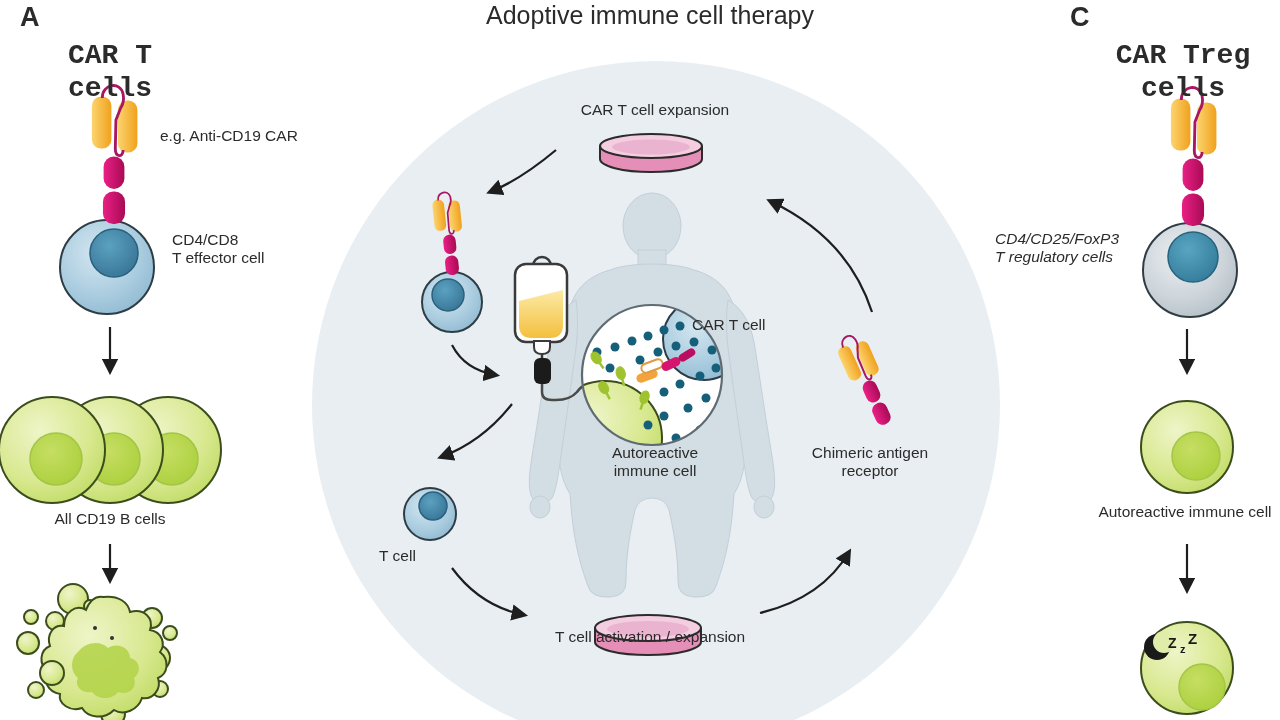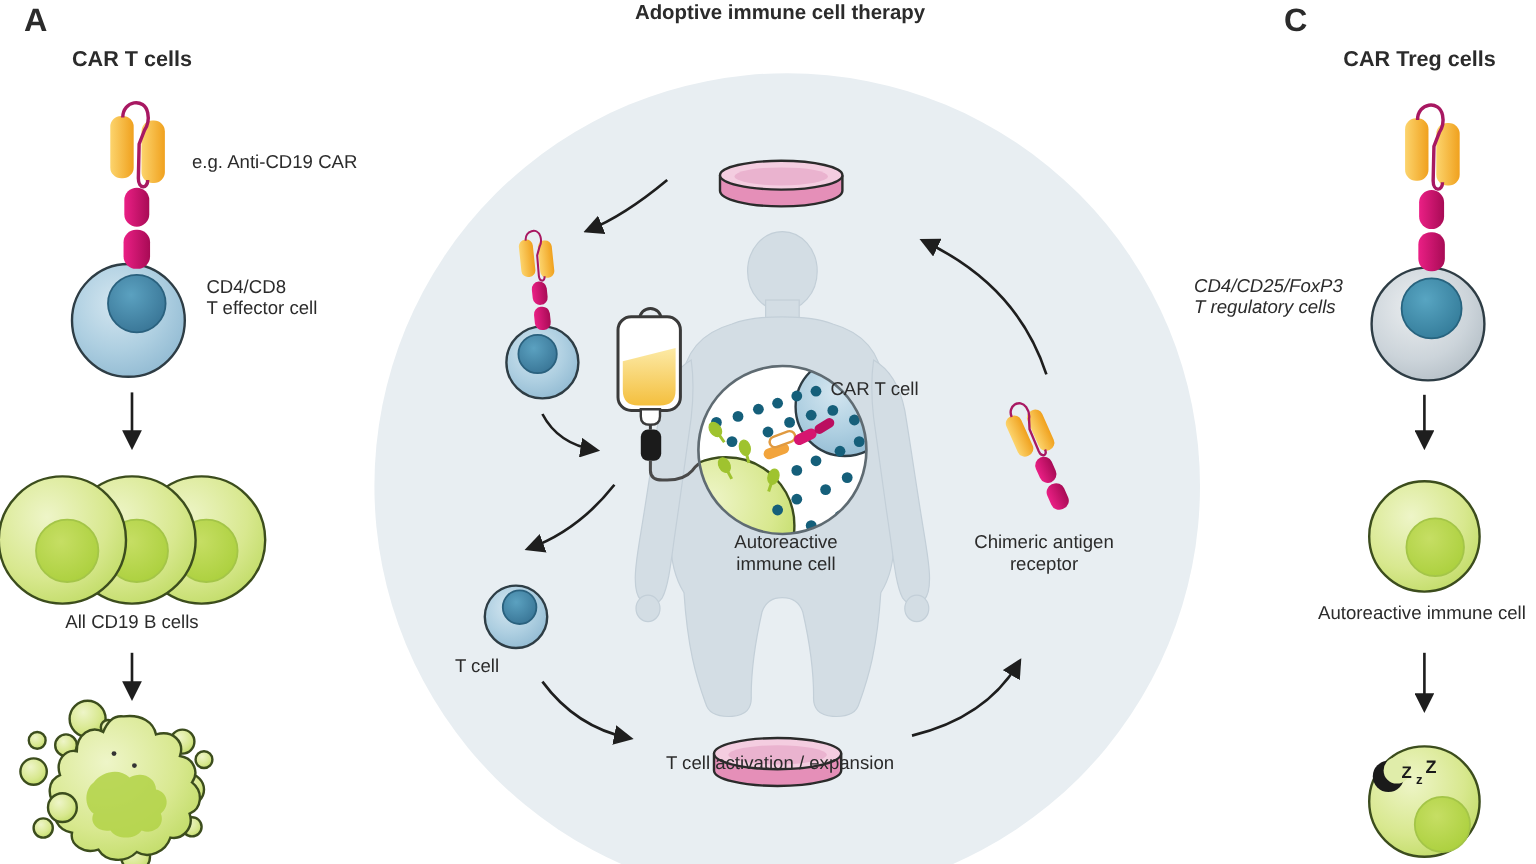--- a/index.html
+++ b/index.html
@@ -1,23 +1,23 @@
 <!DOCTYPE html>
 <html style="--text: #2b2b2b; --arrow: #1e1e1e; --cycle_bg: #e8eef2; --silhouette: #d3dde4; --receptor_yellow: #f6b32c; --receptor_magenta: #d5156f; --cell_blue: #a5c9de; --nucleus_blue: #3f87ab; --cell_green: #cde178; --nucleus_green: #b2d246; --cell_gray: #c9d1d7; --dish_pink: #e58fb8; --iv_fluid_yellow: #f7c84c; --inset_dot_teal: #155f7a;"><head>
 <meta charset="utf-8">
 <style>
   html,body{margin:0;padding:0;background:#ffffff;}
   #stage{position:relative;width:1280px;height:720px;overflow:hidden;background:#fff;
          font-family:"Liberation Sans",sans-serif;color:var(--text,#2b2b2b);}
   #fig{position:absolute;left:0;top:0;}
   .lbl{position:absolute;font-size:15.5px;line-height:1.18;color:var(--text,#2b2b2b);white-space:pre-line;}
   .lbl.center{text-align:center;}
-  .heading{font-size:18px;font-weight:bold;}
+  .heading{font-size:28px;font-weight:bold;font-family:Liberation Mono, monospace;}
   .letter{font-size:27px;font-weight:bold;}
-  .title{font-size:17px;font-weight:bold;}
+  .title{font-size:25px;font-weight:normal;}
   .arrowline{stroke:var(--arrow,#1e1e1e);stroke-width:2.2;fill:none;}
   .cyclebg{fill:var(--cycle_bg,#e8eef2);}
   .silh{fill:var(--silhouette,#d3dde4);stroke:#c3cfd8;stroke-width:1;}
   .dishside{fill:var(--dish_pink,#e58fb8);stroke:#2b2b2b;stroke-width:2;}
   .dishtop{fill:#f4cde0;stroke:#2b2b2b;stroke-width:2;}
   .dishinner{fill:#eab3cf;}
   .dot{fill:var(--inset_dot_teal,#155f7a);}
   .cellstroke{stroke:#2e3d45;stroke-width:2;}
   .greenstroke{stroke:#3c4d1d;stroke-width:2;}
   .antigen{fill:#9fc32f;stroke:#9fc32f;}
@@ -282,20 +282,21 @@
 
 <div class="lbl title center" style="left:450px;top:1px;width:400px;">Adoptive immune cell therapy</div>
 
 <div class="lbl letter" style="left:20px;top:2px;">A</div>
 <div class="lbl heading center" style="left:30px;top:39px;width:160px;">CAR T cells</div>
 <div class="lbl" style="left:160px;top:127px;">e.g. Anti-CD19 CAR</div>
 <div class="lbl" style="left:172px;top:231px;">CD4/CD8
 T effector cell</div>
 <div class="lbl center" style="left:30px;top:510px;width:160px;">All CD19 B cells</div>
 
+<div class="lbl center" style="left:530px;top:101px;width:250px;">CAR T cell expansion</div>
 <div class="lbl" style="left:692px;top:316px;">CAR T cell</div>
 <div class="lbl center" style="left:570px;top:444px;width:170px;">Autoreactive
 immune cell</div>
 <div class="lbl center" style="left:360px;top:547px;width:75px;">T cell</div>
 <div class="lbl center" style="left:500px;top:628px;width:300px;">T cell activation / expansion</div>
 <div class="lbl center" style="left:795px;top:444px;width:150px;">Chimeric antigen
 receptor</div>
 
 <div class="lbl letter" style="left:1070px;top:2px;">C</div>
 <div class="lbl heading center" style="left:1098px;top:39px;width:170px;">CAR Treg cells</div>

